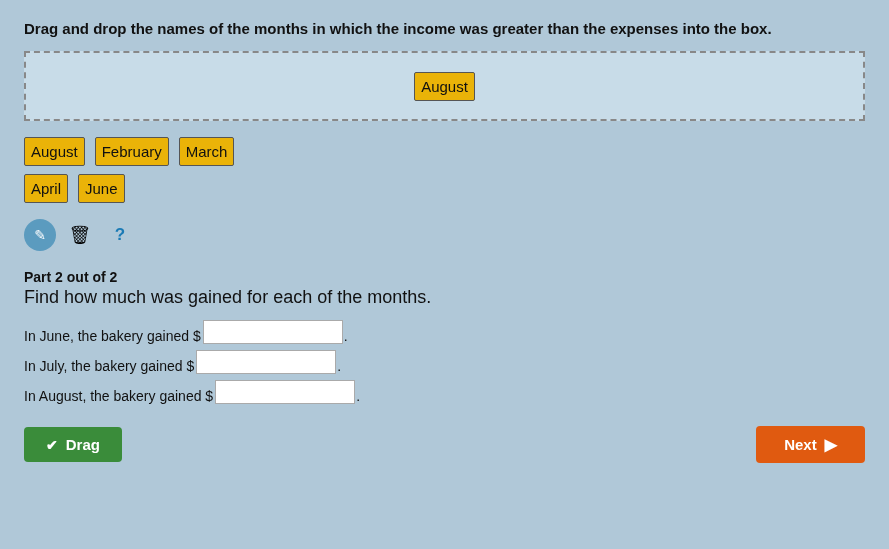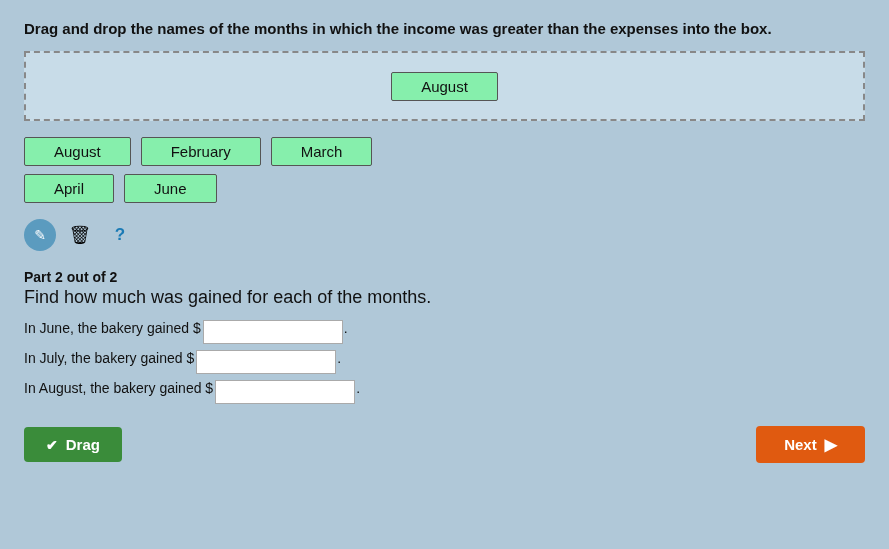--- a/index.html
+++ b/index.html
@@ -31,22 +31,22 @@
       position: relative;
     }
     .drop-zone-inner {
       display: flex;
       gap: 8px;
       flex-wrap: wrap;
       justify-content: center;
     }
     .month-chip {
       border: 1.5px solid #555;
-      background: #86efac;
-      padding: 5px 29px;
+      background: #eab308;
+      padding: 5px 6px;
       cursor: grab;
       font-size: 15px;
       user-select: none;
       border-radius: 2px;
       display: inline-block;
     }
     .month-chips-row {
       display: flex;
       gap: 10px;
       margin-bottom: 8px;
@@ -94,21 +94,21 @@
       font-weight: 600;
       font-size: 14px;
       margin-bottom: 2px;
     }
     .part-subtitle {
       font-size: 18px;
       margin-bottom: 12px;
     }
     .gain-row {
       display: flex;
-      align-items: flex-start;
+      align-items: flex-end;
       margin-bottom: 6px;
       font-size: 14px;
     }
     .gain-row label {
       margin-right: 2px;
       white-space: nowrap;
     }
     .gain-input {
       border: 1.5px solid #aaa;
       background: white;

